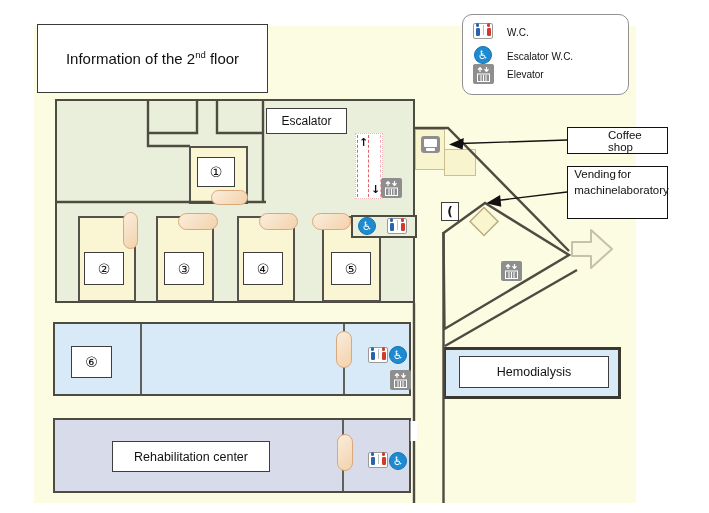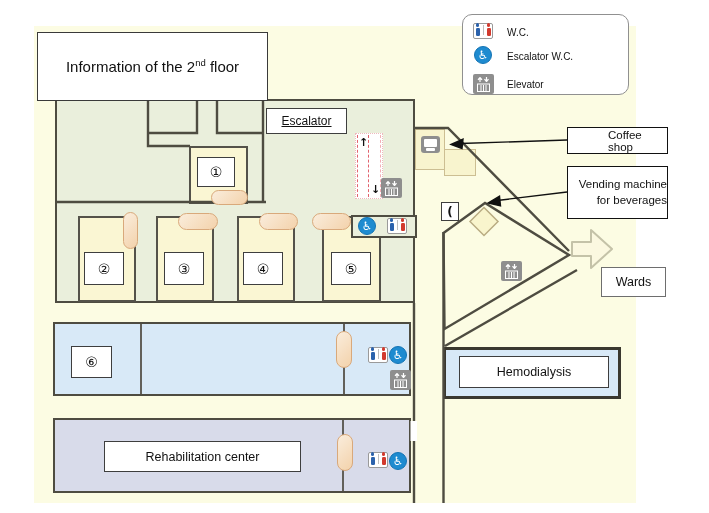--- a/index.html
+++ b/index.html
@@ -13,21 +13,21 @@
   .lavstrip{background:#D8DBEA;border:2.4px solid #4E4C41;}
   .hemo{background:#D8E9F7;border:3px solid #3A382F;}
   .wcbox{background:#EAEFDC;border:2px solid #4E4C41;}
   .nook{background:#F8F4CE;border:1.5px solid #CCBE92;}
   .divider{width:2px;background:#62605A;}
   .whitebox{background:#fff;border:1.6px solid #3E3E3E;display:flex;align-items:center;justify-content:center;}
   .numbox{font-size:14px;font-family:"DejaVu Sans",sans-serif;}
   .arealabel{font-size:12.5px;}
   .esclabel{font-size:12px;}
   .callout{background:#fff;border:1.4px solid #111;display:flex;align-items:center;justify-content:center;font-size:11.5px;}
-  .callout.multi{flex-direction:column;align-items:flex-end;justify-content:center;padding-left:8px;line-height:1.35;}
+  .callout.multi{flex-direction:row;align-items:flex-start;justify-content:center;padding-left:8px;line-height:1.35;}
   .wardsbox{background:#fff;border:1.8px solid #6E6E6E;display:flex;align-items:center;justify-content:center;font-size:12.5px;}
   .titlebox{background:#fff;border:1.6px solid #3A3A3A;display:flex;align-items:center;justify-content:center;font-size:15px;}
   .titlebox sup{font-size:9.5px;line-height:1;}
   .legend{background:#fff;border:1.6px solid #909090;border-radius:10px;}
   .legend-row{position:absolute;left:10px;right:6px;height:22px;display:flex;align-items:center;}
   .legend-ic{width:34px;position:relative;height:20px;flex:none;}
   .legend-label{font-size:10px;}
   .pill{position:absolute;border:1.8px solid #D9A97B;border-radius:999px;background:linear-gradient(135deg,#FAEDDC,#F3D2AB);box-sizing:border-box;}
   .wc-icon{position:absolute;width:20px;height:16px;background:#fff;border:1px solid #9A9A9A;border-radius:2px;
            display:flex;align-items:flex-end;justify-content:center;gap:3px;padding-bottom:2px;box-sizing:border-box;}
@@ -126,40 +126,37 @@
   <div class="abs whitebox numbox" style="left:243px;top:252px;width:40px;height:33px;">
       <span>④</span>
     </div>
   <div class="abs whitebox numbox" style="left:331px;top:252px;width:40px;height:33px;">
       <span>⑤</span>
     </div>
   <div class="abs whitebox numbox" style="left:71px;top:346px;width:41px;height:32px;">
       <span>⑥</span>
     </div>
 
-  <div class="abs whitebox esclabel" style="left:266px;top:108px;width:81px;height:26px;text-decoration:underline;">
+  <div class="abs whitebox esclabel" style="left:266px;top:108px;width:81px;height:26px;">
       <span>Escalator</span>
     </div>
-  <div class="abs whitebox arealabel" style="left:104px;top:441px;width:197px;height:31px;">
+  <div class="abs whitebox arealabel" style="left:112px;top:441px;width:158px;height:31px;">
       <span>Rehabilitation center</span>
     </div>
   <div class="abs whitebox arealabel" style="left:459px;top:356px;width:150px;height:32px;">
       <span>Hemodialysis</span>
     </div>
 
   <div class="abs callout" style="left:567px;top:127px;width:101px;height:27px;padding-left:40px;">
       <span>Coffee shop</span>
     </div>
   <div class="abs callout multi" style="left:567px;top:166px;width:101px;height:53px;">
     <span>Vending machine</span>
-    <span>for beverages</span>
-  </div>
-  <div class="abs wardsbox" style="left:601px;top:267px;width:65px;height:30px;">
-      <span>Wards</span>
-    </div>
+    <span>for laboratory</span>
+  </div>
 
   <div class="disabled-icon" style="left:358px;top:217px;">
       <span>♿</span>
     </div>
   <div class="wc-icon" style="left:387px;top:218px;">
       <span class="wc-fig wc-man"></span>
       <span class="wc-sep"></span>
       <span class="wc-fig wc-woman"></span>
     </div>
 
@@ -217,30 +214,30 @@
       <span class="legend-label">W.C.</span>
     </div>
     <div class="legend-row" style="top:30px;">
       <span class="legend-ic">
         <span class="disabled-icon" style="left:1px;top:0;">
             <span>♿</span>
           </span>
       </span>
       <span class="legend-label">Escalator W.C.</span>
     </div>
-    <div class="legend-row" style="top:58px;">
+    <div class="legend-row" style="top:48px;">
       <span class="legend-ic">
         <svg class="elevator-icon" style="left:0;top:0;" viewBox="0 0 21 20" width="21" height="20">
           <rect x="0" y="0" width="21" height="20" rx="2" fill="#8E8E8E"></rect>
           <path d="M7,8 V3.5 M7,3.5 L5,5.8 M7,3.5 L9,5.8 M13.5,3 V7.5 M13.5,7.5 L11.5,5.2 M13.5,7.5 L15.5,5.2" stroke="#fff" stroke-width="1.2" fill="none"></path>
           <rect x="4.5" y="10" width="12" height="7.5" fill="none" stroke="#fff" stroke-width="1"></rect>
           <path d="M8,11 V17 M10.5,11 V17 M13,11 V17" stroke="#fff" stroke-width="1" fill="none"></path>
         </svg>
       </span>
       <span class="legend-label">Elevator</span>
     </div>
   </div>
 
-  <div class="abs titlebox" style="left:37px;top:24px;width:231px;height:69px;margin-top:8px;">
+  <div class="abs titlebox" style="left:37px;top:24px;width:231px;height:69px;">
     <span><span>Information of the 2</span><sup>nd</sup><span> floor</span></span>
   </div>
 
 </div>
 
 </body></html>

